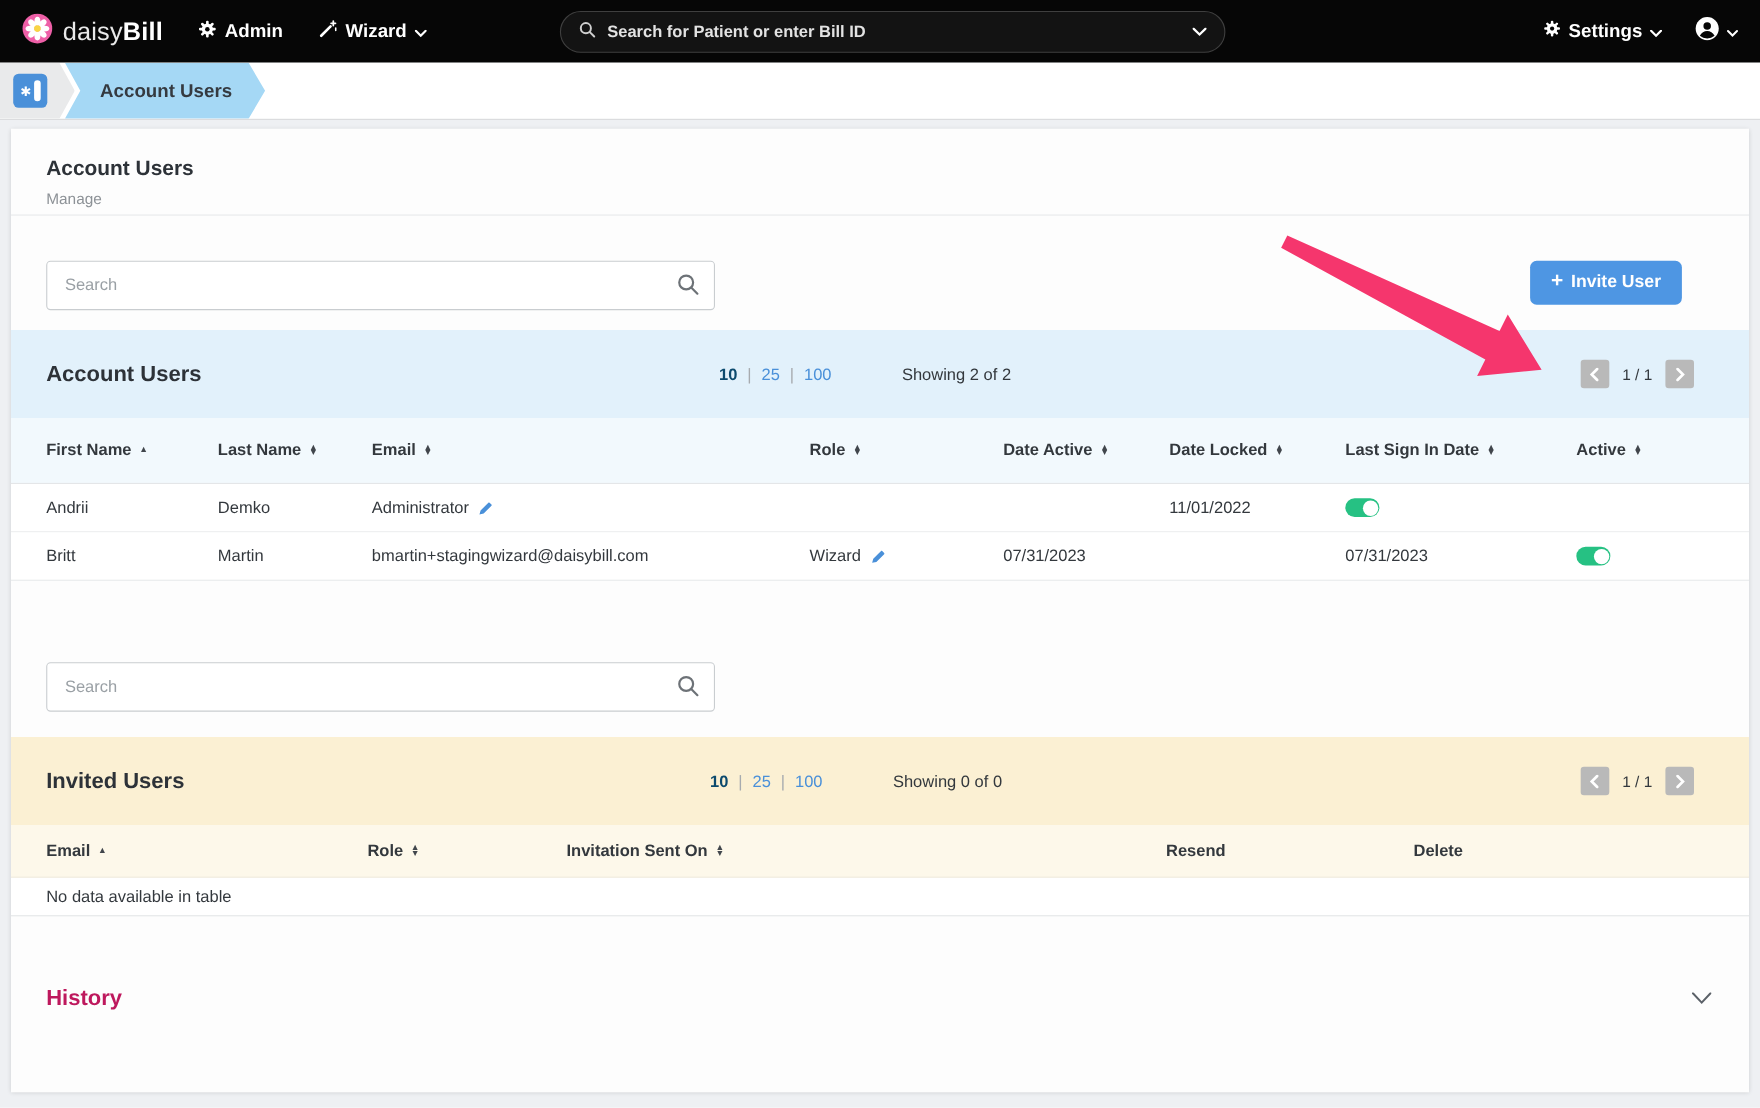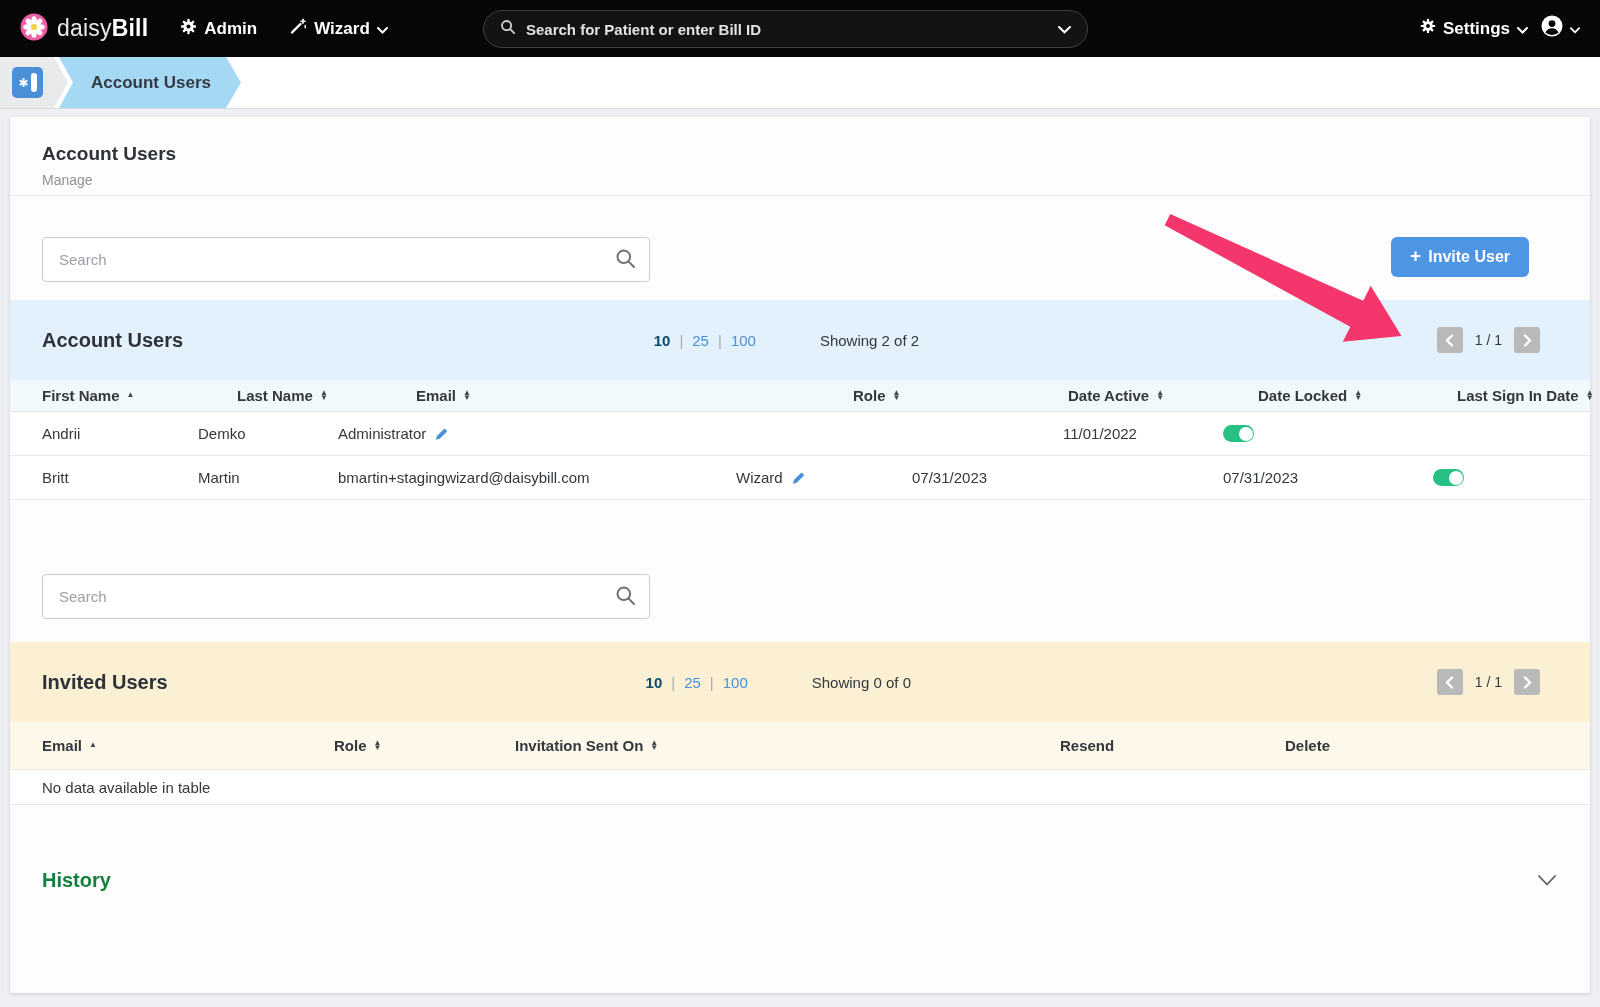--- a/index.html
+++ b/index.html
@@ -18,31 +18,31 @@
     background:#060606; display:flex; align-items:center;
   }
   .brand { display:flex; align-items:center; margin-left:20px; cursor:pointer; }
   .brand-text { font-size:23px; color:#ffffff; margin-left:9px; letter-spacing:.2px; }
   .brand-daisy { font-weight:400; color:#e9e9e9; }
   .brand-bill { font-weight:700; color:#ffffff; }
   .nav-item { display:flex; align-items:center; gap:7px; color:#fff; font-size:17px; font-weight:700; cursor:pointer; }
   .nav-admin { margin-left:32px; }
   .nav-wizard { margin-left:32px; }
   .nav-search {
-    position:absolute; left:483px; top:10px; width:605px; height:38px;
+    position:absolute; left:509px; top:10px; width:605px; height:38px;
     background:#131313; border:1px solid #3f3f3f; border-radius:19px;
     display:flex; align-items:center; padding:0 16px;
   }
   .nav-search input {
     flex:1; background:transparent; border:none; outline:none;
     color:#e8e8e8; font-size:15px; font-weight:600; margin-left:10px;
     font-family:"Liberation Sans", sans-serif;
   }
   .nav-search input::placeholder { color:#e3e3e3; opacity:1; }
-  .nav-right { position:absolute; right:20px; top:0; height:57px; display:flex; align-items:center; gap:13px; }
+  .nav-right { position:absolute; right:20px; top:0; height:57px; display:flex; align-items:center; gap:30px; }
 
   
   .breadcrumb-bar {
     position:absolute; top:57px; left:0; width:1600px; height:52px;
     background:#ffffff; border-bottom:1px solid #d7d9db; display:flex; align-items:stretch;
   }
   .crumb { display:flex; align-items:center; }
   .crumb-home {
     width:68px; background:#e9eaeb; padding-left:12px;
     clip-path:polygon(0 0, calc(100% - 14px) 0, 100% 50%, calc(100% - 14px) 100%, 0 100%);
@@ -106,39 +106,39 @@
   .pager { display:flex; align-items:center; }
   .pager-btn {
     width:26px; height:26px; background:#b9b9b9; border:none; border-radius:3px;
     display:flex; align-items:center; justify-content:center; cursor:pointer;
   }
   .pager-label { font-size:14px; color:#33383d; margin:0 12px; }
 
   
   .grid-users { display:grid; grid-template-columns:156px 140px 398px 176px 151px 160px 210px 1fr; padding:0 32px; align-items:center; }
   .grid-invited { display:grid; grid-template-columns:292px 181px 545px 225px 1fr; padding:0 32px; align-items:center; }
-  .thead-blue { height:32px; background:#f2f9fd; border-bottom:1px solid #e4e6e8;gap:39px; }
+  .thead-blue { height:60px; background:#f2f9fd; border-bottom:1px solid #e4e6e8; }
   .thead-cream { height:48px; background:#fdf8ea; border-bottom:1px solid #eee9da; }
   .th { font-size:15px; font-weight:700; color:#33383d; display:flex; align-items:center; cursor:pointer; }
   .sort { display:inline-flex; flex-direction:column; margin-left:7px; line-height:.62; }
   .sort i { font-style:normal; font-size:8px; color:#41464c; }
   .trow { height:44px; border-bottom:1px solid #e8eaec; background:#fff; }
   .td { font-size:15px; color:#33383d; display:flex; align-items:center; }
   .role-cell { gap:8px; }
   .pencil { cursor:pointer; display:inline-flex; }
   .toggle { width:31px; height:17px; border-radius:9px; background:#26c183; position:relative; cursor:pointer; }
   .toggle .knob { position:absolute; right:1.5px; top:1.5px; width:14px; height:14px; border-radius:50%; background:#fff; }
   .empty-row { height:35px; border-bottom:1px solid #e4e6e8; display:flex; align-items:center; padding:0 32px; background:#fff; font-size:15px; color:#33383d; }
 
   .toolbar2 { position:relative; height:142px; }
   .toolbar2 .search-box { top:74px; }
 
   
   .history { display:flex; align-items:center; justify-content:space-between; padding:64px 34px 0 32px; }
-  .history-title { font-size:20px; font-weight:700; color:#15803d; }
+  .history-title { font-size:20px; font-weight:700; color:#be185d; }
   .history-chevron { cursor:pointer; }
 </style>
 </head>
 <body>
 
 <div class="navbar">
   <div class="brand">
     <span>
       <svg width="28" height="28" viewBox="0 0 28 28">
         <circle cx="14" cy="14" r="13.5" fill="#ee5fa7"></circle>

